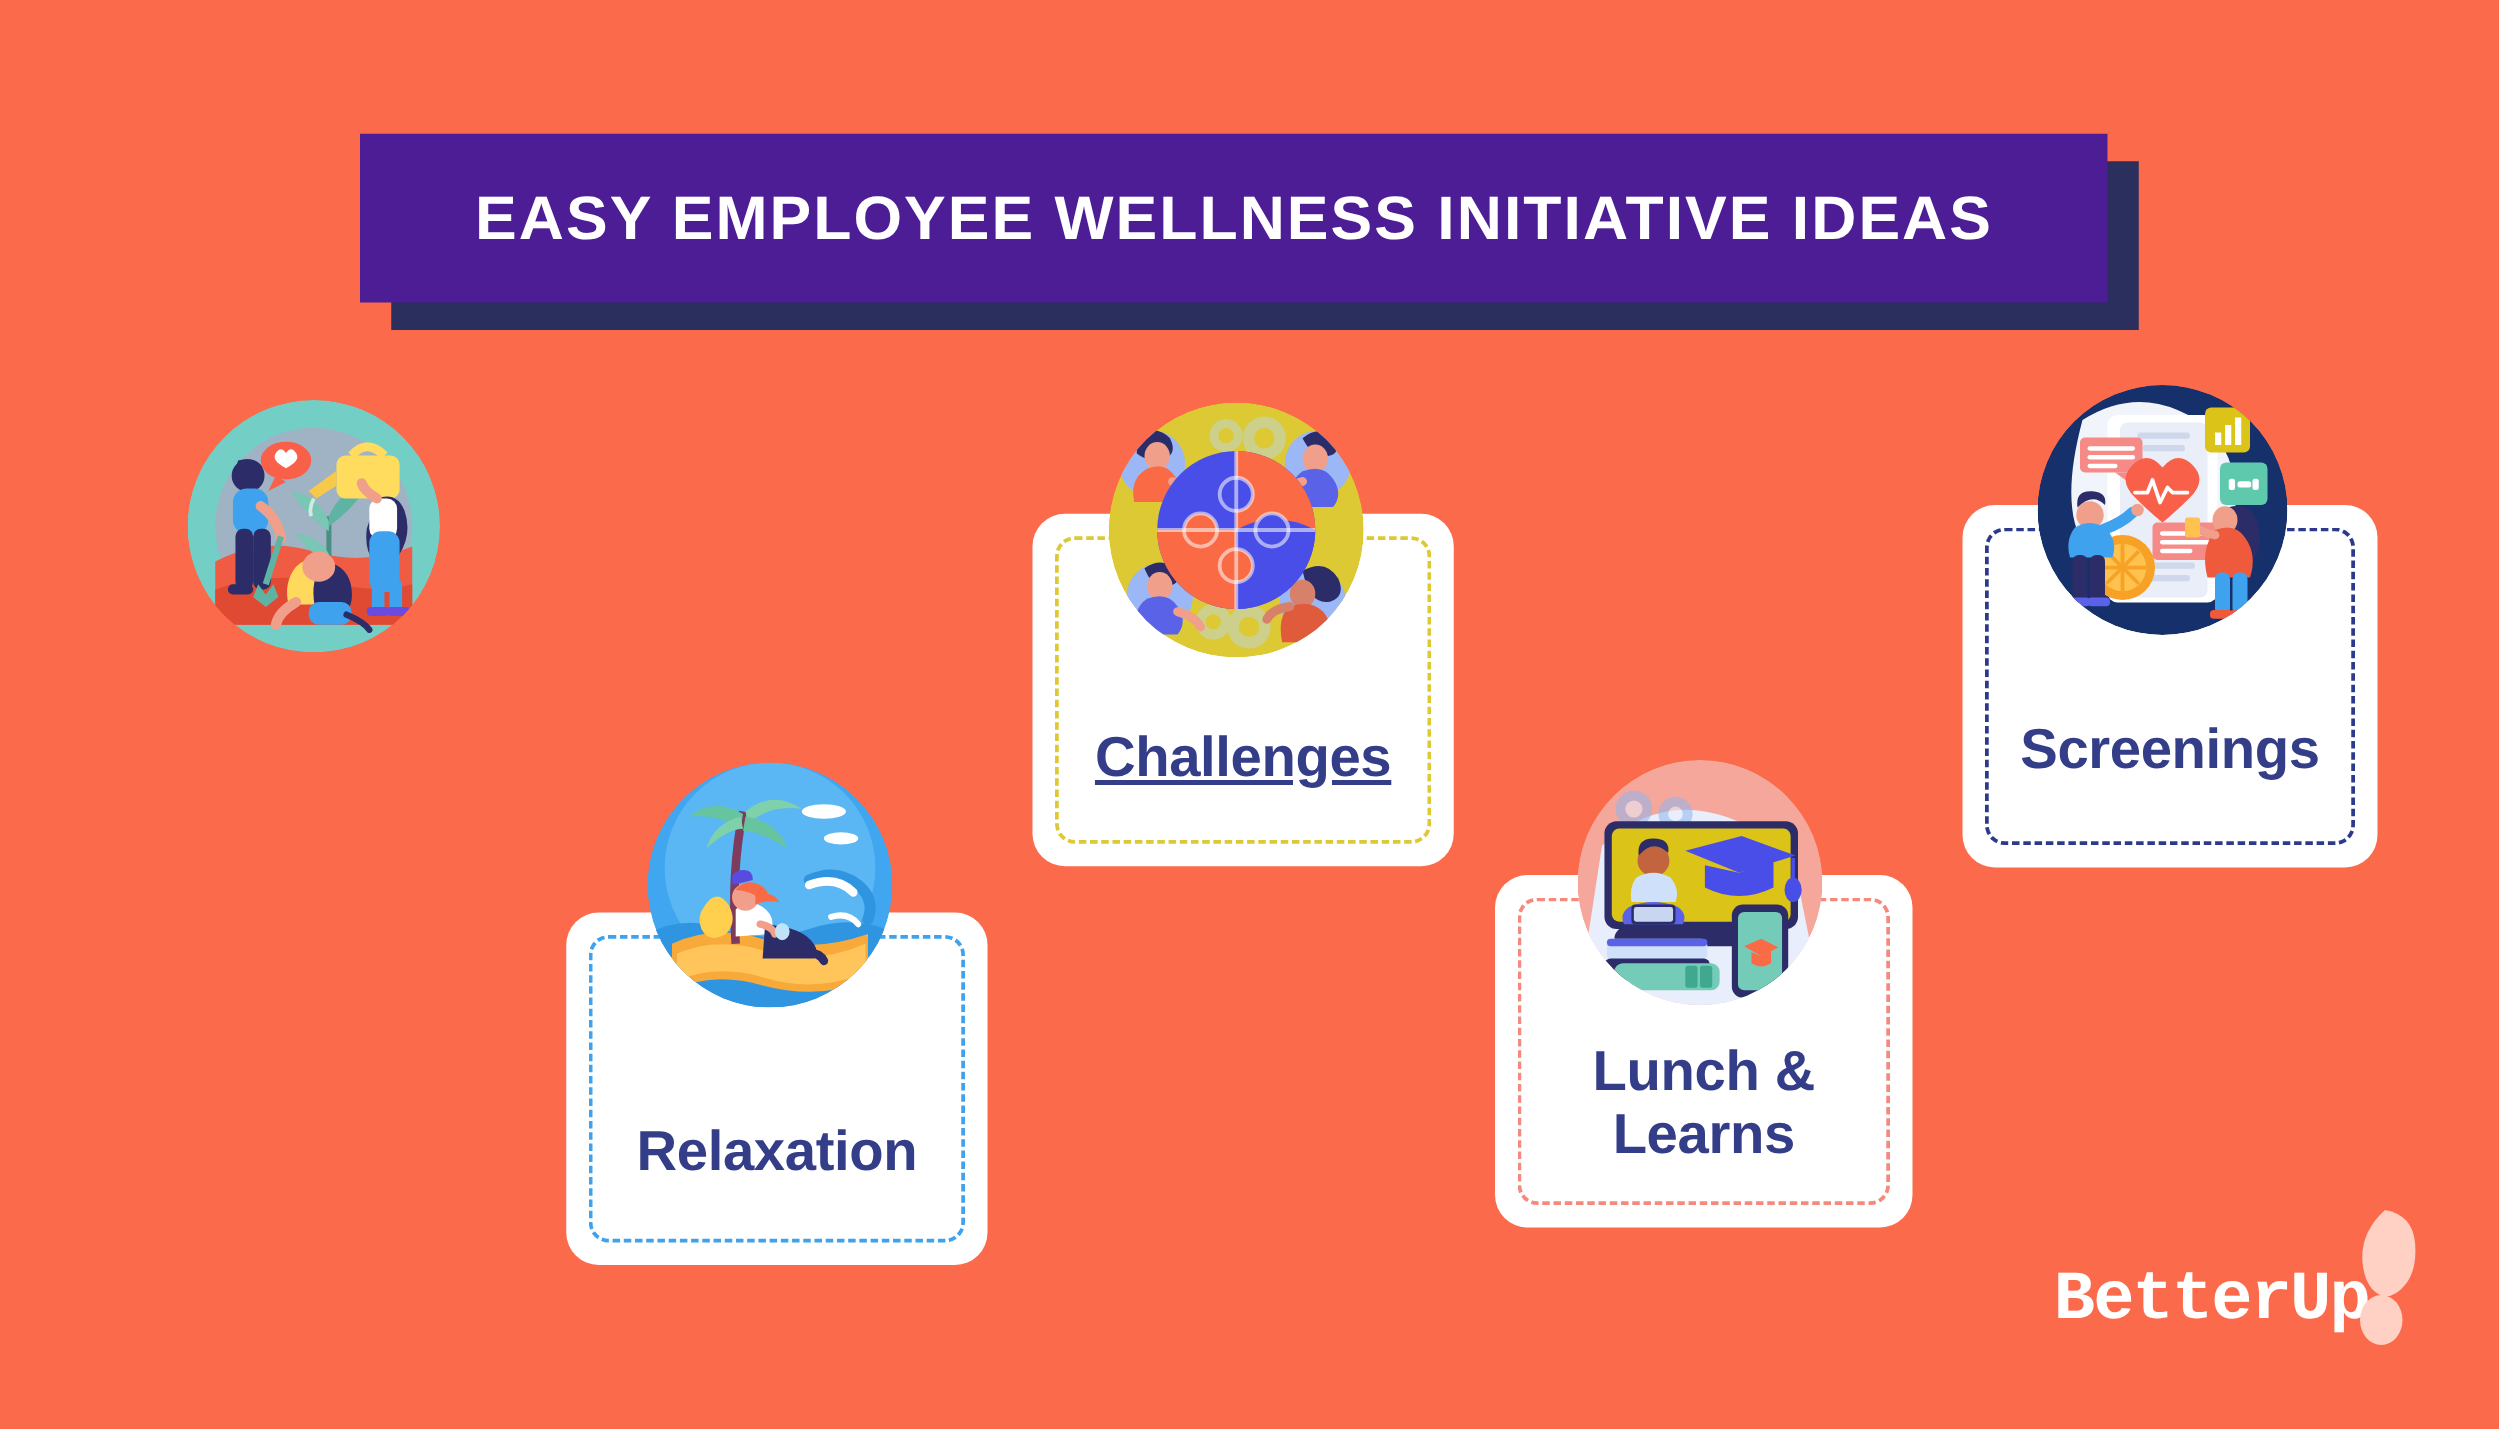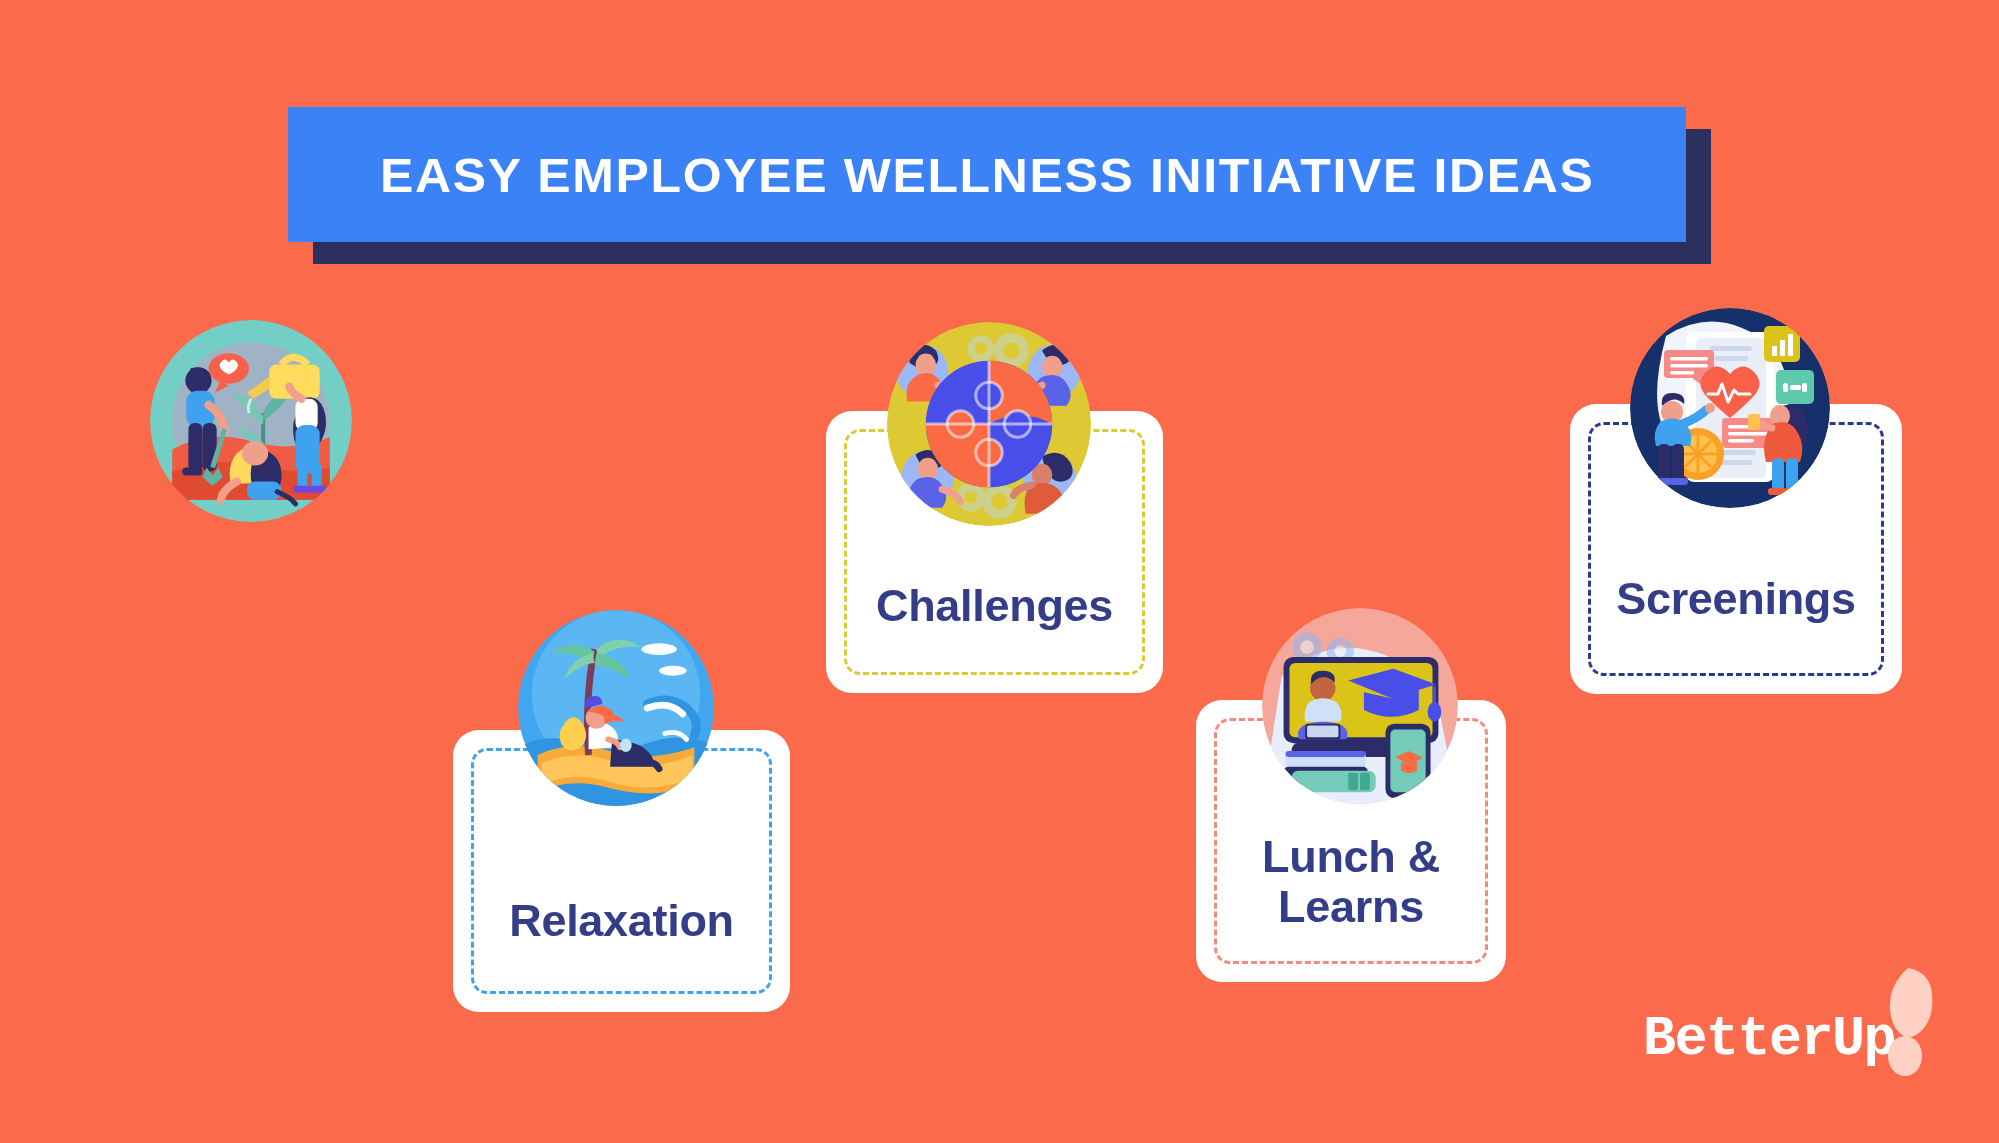--- a/index.html
+++ b/index.html
@@ -14,21 +14,21 @@
   .stage{position:absolute;inset:0;}
 
   
   .banner-wrap{position:absolute;left:288px;top:107px;width:1398px;height:135px;}
   .banner-shadow{
     position:absolute;left:25px;top:22px;width:1398px;height:135px;
     background:#2a2f5e;
   }
   .banner-front{
     position:absolute;left:0;top:0;width:1398px;height:135px;
-    background:#3b82f6;
+    background:#4c1d95;
     display:flex;align-items:center;justify-content:center;
   }
   .banner-title{
     color:#ffffff;
     font-size:49px;
     font-weight:bold;
     letter-spacing:1.6px;
     text-align:center;
     white-space:nowrap;
     transform:scaleX(1.02);
@@ -179,21 +179,21 @@
       <path d="M70 100 q-4 -10 6 -12 q10 -2 10 8 Z" fill="#5a4be0"></path>
       <path d="M88 108 q14 -4 20 6 q-10 -2 -20 2 Z" fill="#f96a45"></path>
       <path d="M92 132 q10 2 12 8" stroke="#f0a08a" stroke-width="6" stroke-linecap="round" fill="none"></path>
       <ellipse cx="110" cy="138" rx="6" ry="7" fill="#bfe3f7"></ellipse>
       <path d="M128 156 q12 -2 16 6" stroke="#2b2c68" stroke-width="7" stroke-linecap="round" fill="none"></path>
     </svg>
   </div>
 
   <div class="card" style="left:826px;top:411px;width:337px;height:282px;">
     <div class="dash" style="border-color:#dcc933;"></div>
-    <div class="card-label" style="top:170px;">
+    <div class="card-label" style="top:170px;text-decoration:underline;">
       <div>Challenges</div>
     </div>
   </div>
   <div class="circle" style="left:887px;top:322px;width:204px;height:204px;">
     <svg viewBox="0 0 200 200">
       <circle cx="100" cy="100" r="100" fill="#dcc933"></circle>
 
       <g opacity="0.45" fill="#b9d9f5">
         <circle cx="92" cy="26" r="13"></circle>
           <circle cx="92" cy="26" r="6" fill="#dcc933"></circle>
@@ -246,21 +246,21 @@
       <path d="M100 38 L100 162" stroke="#ffffff" stroke-width="3" opacity="0.55"></path>
       <path d="M38 100 L162 100" stroke="#ffffff" stroke-width="3" opacity="0.55"></path>
       <circle cx="100" cy="72" r="13" fill="none" stroke="#ffffff" stroke-width="3" opacity="0.55"></circle>
       <circle cx="72" cy="100" r="13" fill="none" stroke="#ffffff" stroke-width="3" opacity="0.55"></circle>
       <circle cx="128" cy="100" r="13" fill="none" stroke="#ffffff" stroke-width="3" opacity="0.55"></circle>
       <circle cx="100" cy="128" r="13" fill="none" stroke="#ffffff" stroke-width="3" opacity="0.55"></circle>
       <circle cx="100" cy="100" r="62" fill="none" stroke="#dcc933" stroke-width="0"></circle>
     </svg>
   </div>
 
-  <div class="card" style="left:1196px;top:700px;width:310px;height:282px;">
+  <div class="card" style="left:1196px;top:700px;width:334px;height:282px;">
     <div class="dash" style="border-color:#f58a7c;"></div>
     <div class="card-label" style="top:132px;">
       <div>Lunch &amp;</div>
       <div>Learns</div>
     </div>
   </div>
   <div class="circle" style="left:1262px;top:608px;width:196px;height:196px;">
     <svg viewBox="0 0 200 200">
       <circle cx="100" cy="100" r="100" fill="#f6a79c"></circle>
       <path d="M20 70 q40 -36 84 -28 q46 8 74 48 L200 200 L0 200 Z" fill="#e8eefb"></path>

